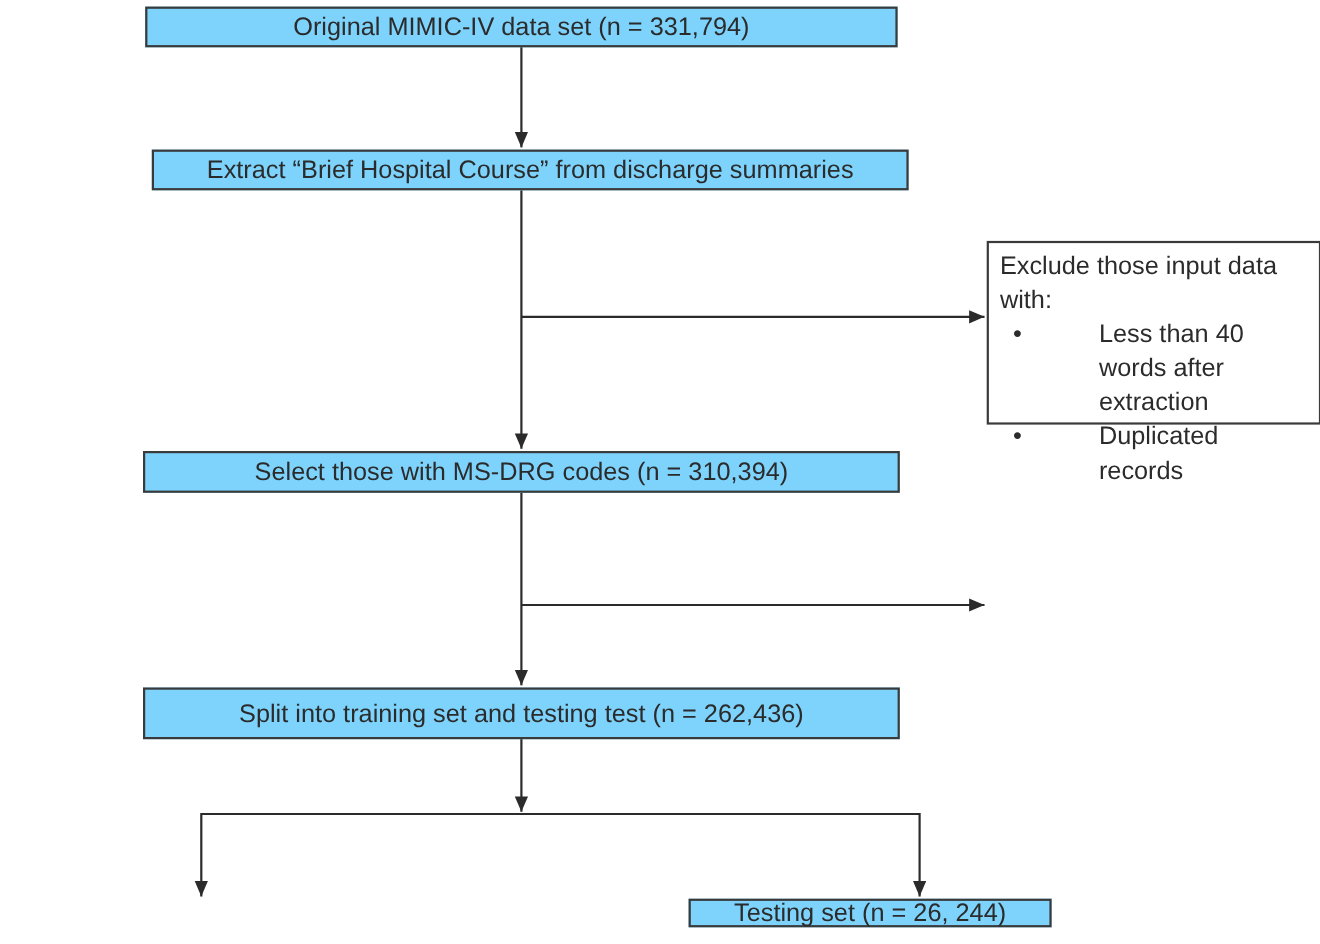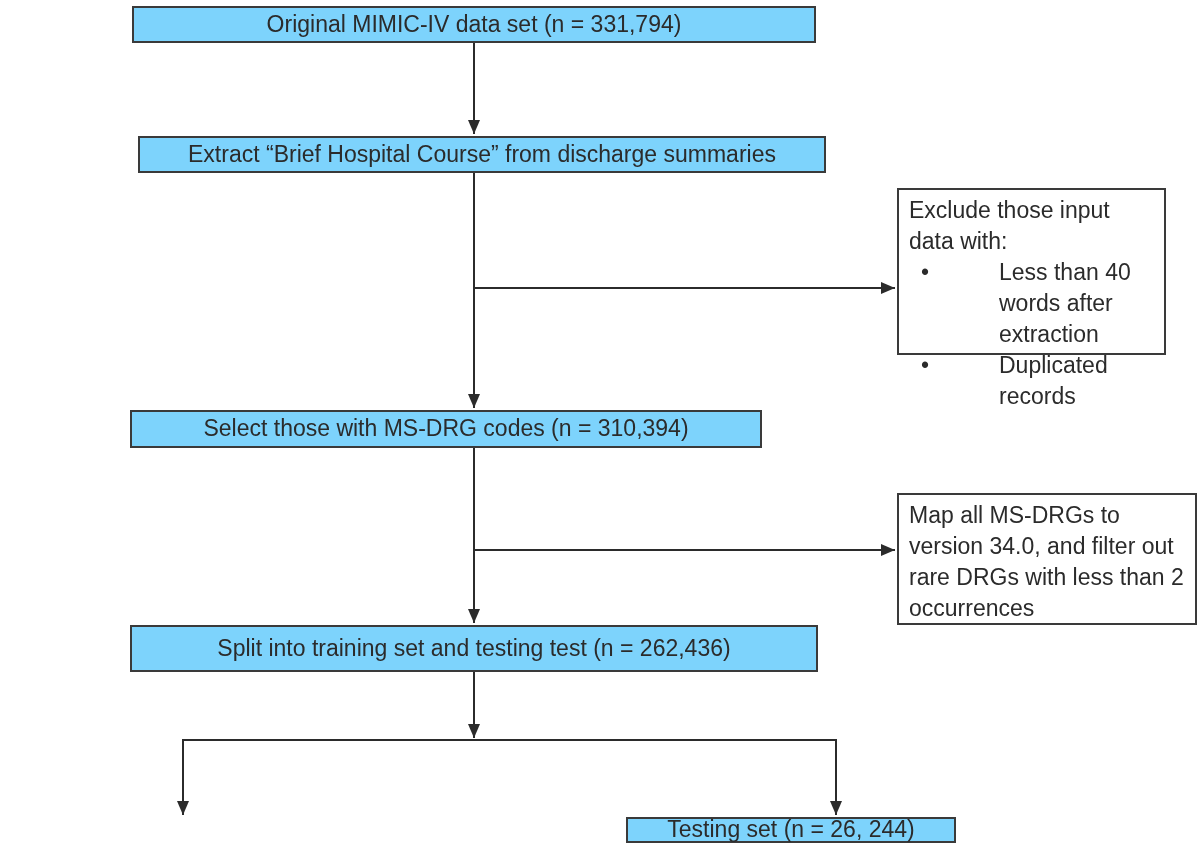--- a/index.html
+++ b/index.html
@@ -45,22 +45,22 @@
     padding: 5px 10px 5px 10px;
     text-align: left;
   }
   .bullet-row { display: flex; padding-left: 12px; }
   .bullet-glyph { flex: 0 0 34px; }
   .bullet-text { flex: 1 1 auto; margin-left: 44px; }
 
   
   #box-original  { left: 132px; top:   6px; width: 684px; height: 37px; }
   #box-extract   { left: 138px; top: 136px; width: 688px; height: 37px; }
-  #box-exclude   { left: 897px; top: 188px; width: 269px; height: 167px; }
-  #box-select    { left: 130px; top: 410px; width: 632px; height: 38px; }
+  #box-exclude   { left: 897px; top: 219px; width: 304px; height: 167px; }
+  #box-select    { left: 130px; top: 410px; width: 688px; height: 38px; }
   #box-map       { left: 897px; top: 493px; width: 300px; height: 132px; }
   #box-split     { left: 130px; top: 625px; width: 688px; height: 47px; }
   #box-training  { left:   3px; top: 817px; width: 330px; height: 38px; }
   #box-testing   { left: 626px; top: 817px; width: 330px; height: 26px; }
 </style>
 </head>
 <body>
 
 <div class="canvas">
 
@@ -98,23 +98,20 @@
     <div class="bullet-row">
       <span class="bullet-glyph">•</span>
       <span class="bullet-text">Duplicated records</span>
     </div>
   </div>
 
   <div class="box" id="box-select">
     <span>Select those with MS-DRG codes (n = 310,394)</span>
   </div>
 
-  <div class="side-box" id="box-map">
-    <div>Map all MS-DRGs to version 34.0, and filter out rare DRGs with less than 2 occurrences</div>
-  </div>
 
   <div class="box" id="box-split">
     <span>Split into training set and testing test (n = 262,436)</span>
   </div>
 
 
   <div class="box" id="box-testing">
     <span>Testing set (n = 26, 244)</span>
   </div>
 

